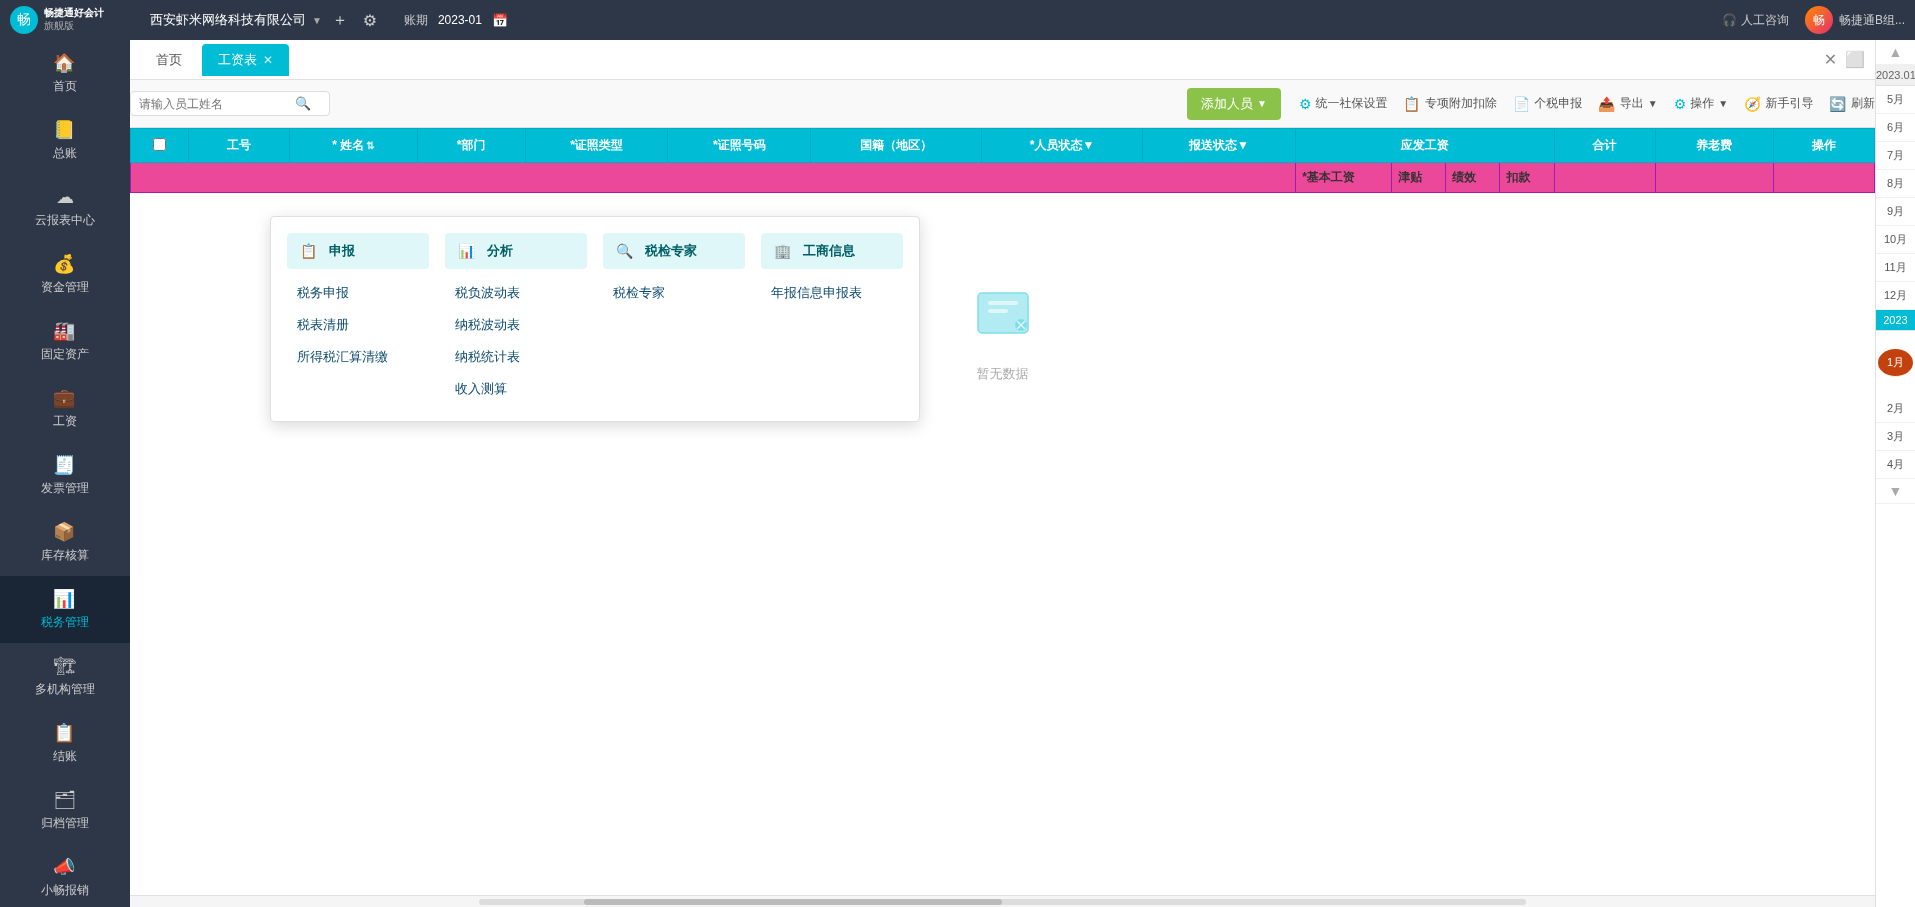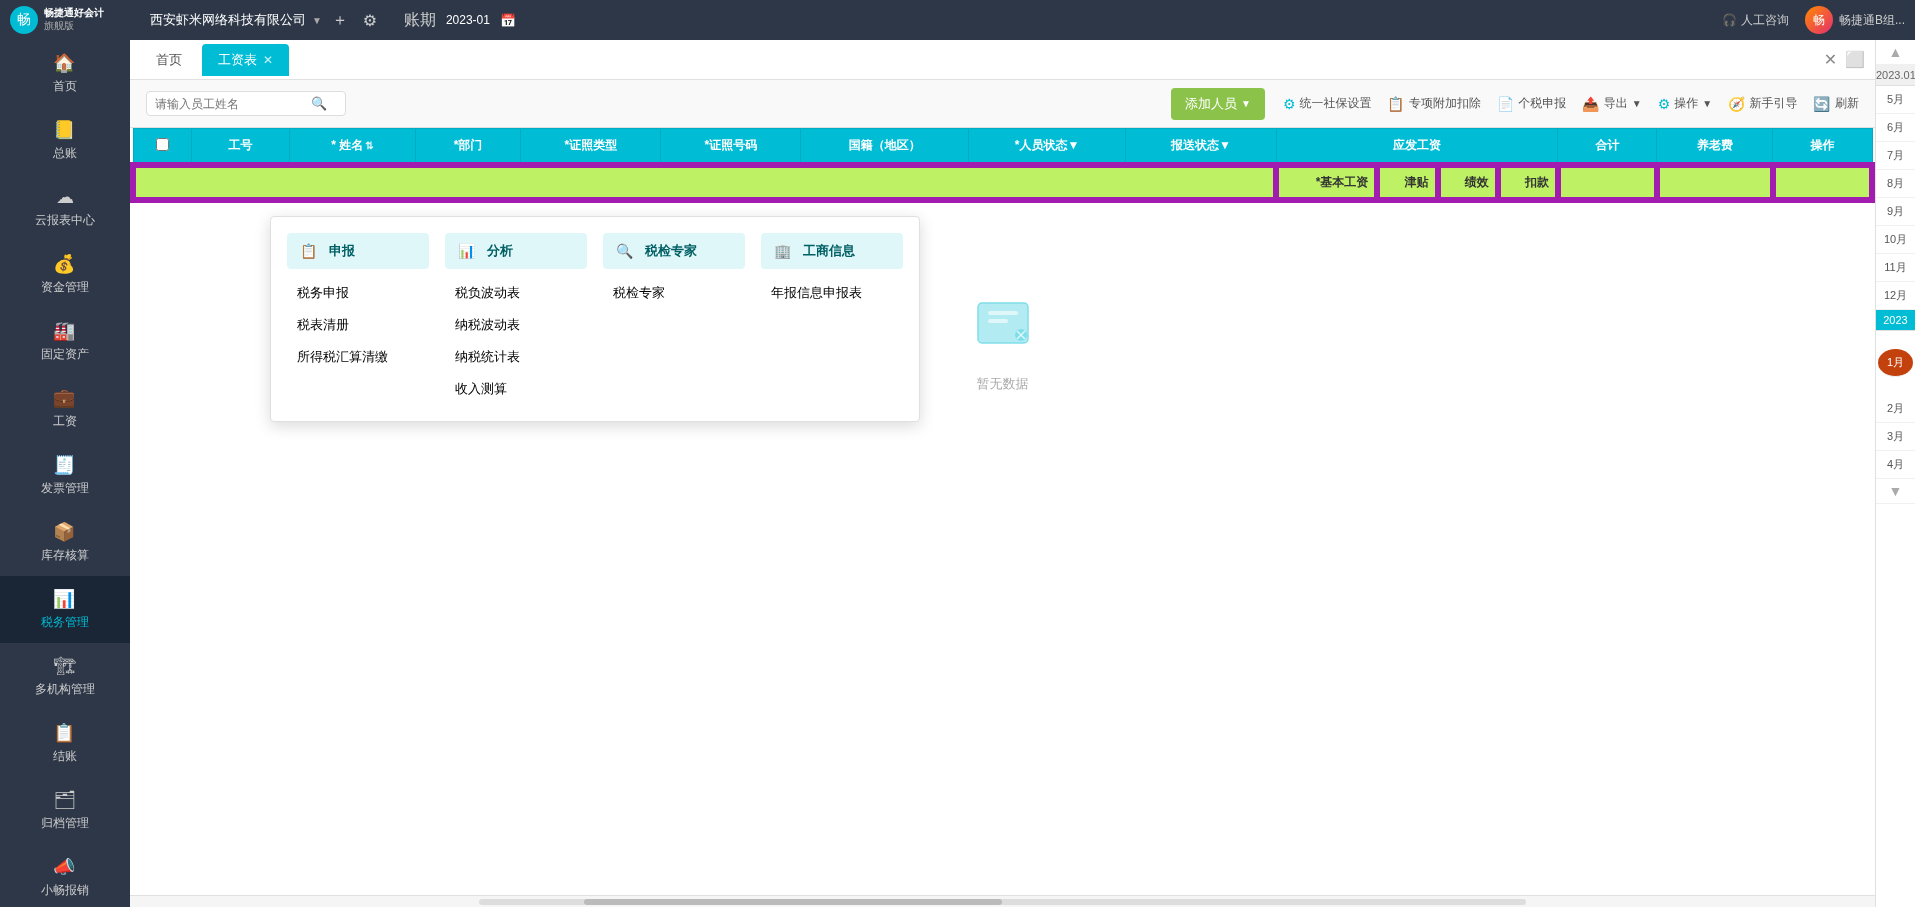--- a/index.html
+++ b/index.html
@@ -43,21 +43,21 @@
       color: #fff;
       font-size: 13px;
     }
     .company-name { font-size: 13px; }
     .company-arrow { font-size: 10px; color: #aaa; }
     .icon-btn {
       width: 24px; height: 24px;
       display: flex; align-items: center; justify-content: center;
       cursor: pointer; color: #ccc; font-size: 16px;
     }
-    .period-label { font-size: 16px; color: #ccc; margin-left: 16px; }
+    .period-label { font-size: 12px; color: #ccc; margin-left: 16px; }
     .period-value { font-size: 12px; color: #fff; margin-left: 4px; }
     .period-icon { font-size: 13px; color: #00bcd4; margin-left: 4px; cursor: pointer; }
     .top-right {
       margin-left: auto;
       display: flex;
       align-items: center;
       gap: 16px;
     }
     .service-btn {
       display: flex; align-items: center; gap: 4px;
@@ -152,21 +152,21 @@
       font-size: 16px;
     }
 
     
     .toolbar {
       height: 48px;
       background: #f9f9f9;
       border-bottom: 1px solid #e0e0e0;
       display: flex;
       align-items: center;
-      padding: 0 16px;
+      padding: 0 0;
       gap: 8px;
     }
     .search-box {
       display: flex;
       align-items: center;
       border: 1px solid #ddd;
       border-radius: 4px;
       padding: 4px 8px;
       background: #fff;
       width: 200px;
@@ -225,27 +225,27 @@
     .data-table thead tr.header-row-1 th {
       background: #00bcd4;
       color: #fff;
       font-size: 12px;
       padding: 8px 22px;
       border: 1px solid #00acc1;
       white-space: nowrap;
       text-align: center;
     }
     .data-table thead tr.header-row-2 th {
-      background: #bef264;
+      background: #ec4899;
       color: #333;
       font-size: 12px;
       padding: 6px;
-      border: 6px solid #a21caf;
+      border: 1px solid #a21caf;
       white-space: nowrap;
-      text-align: right;
+      text-align: left;
     }
     .checkbox-th { width: 40px; }
     .sort-icon { font-size: 10px; color: #e0f7fa; margin-left: 2px; }
 
     
     .dropdown-overlay {
       position: absolute;
       top: 88px;
       left: 140px;
       background: #fff;
@@ -275,21 +275,21 @@
     .dropdown-section-header.teal { background: #e0f7fa; color: #006064; }
     .dropdown-section-icon {
       width: 24px; height: 24px;
       border-radius: 4px;
       display: flex; align-items: center; justify-content: center;
       font-size: 14px;
     }
     .dropdown-item {
       padding: 7px 10px;
       font-size: 13px;
-      color: #000000;
+      color: #0c4a6e;
       cursor: pointer;
       border-radius: 3px;
     }
 
     
     .empty-state {
       display: flex;
       flex-direction: column;
       align-items: center;
       justify-content: center;

